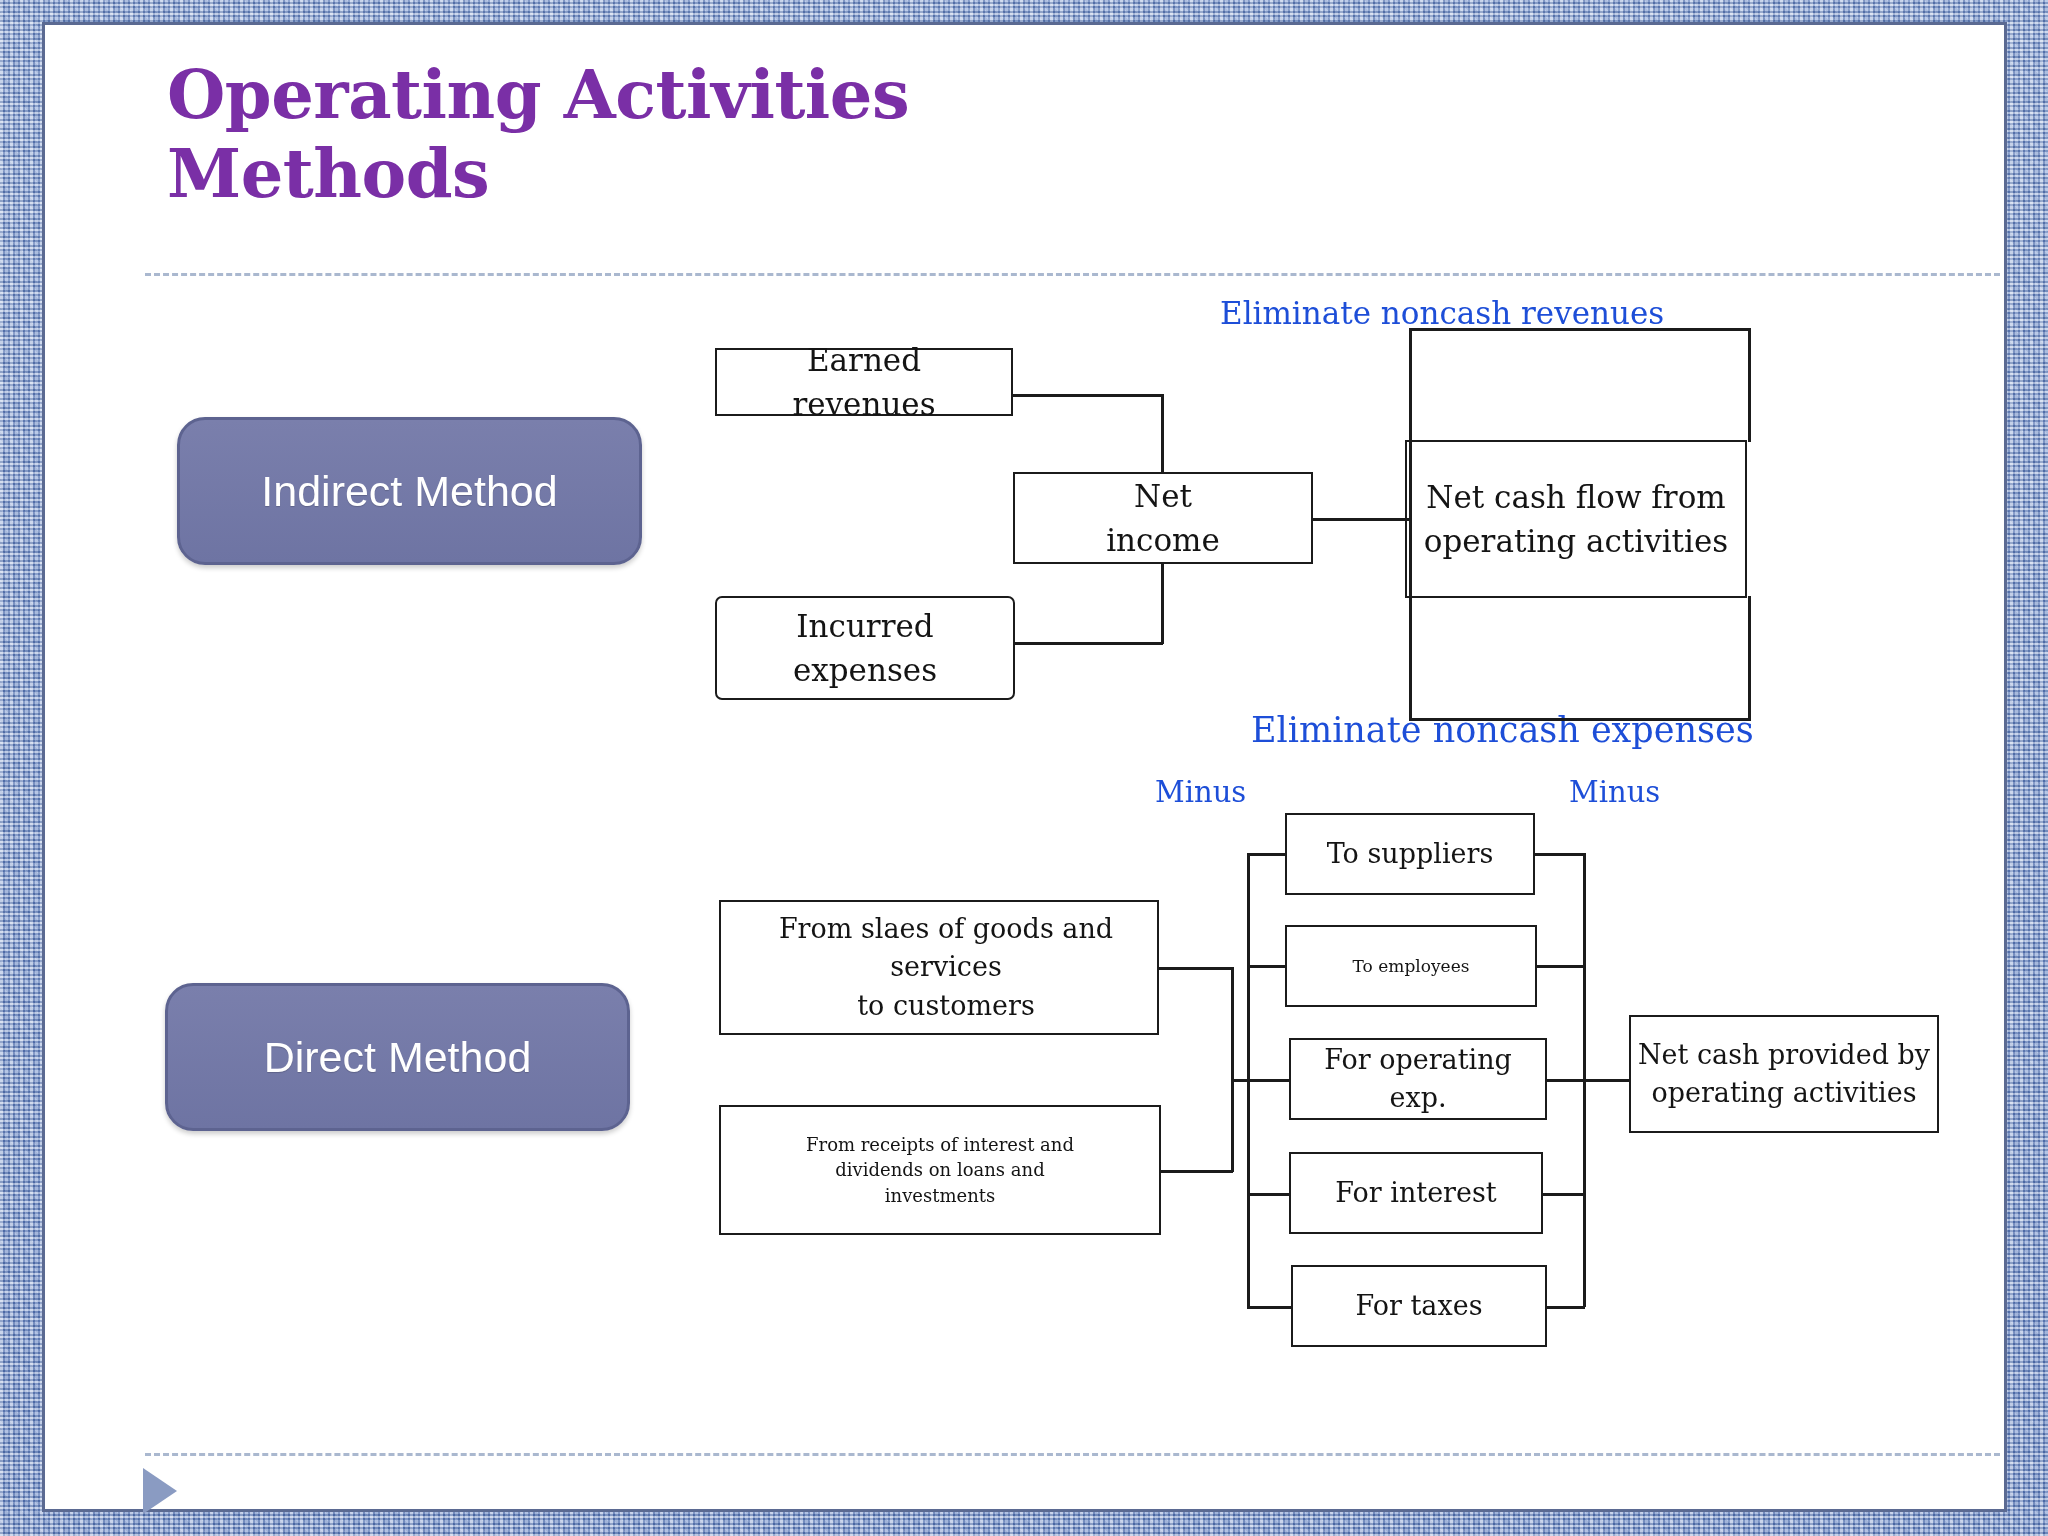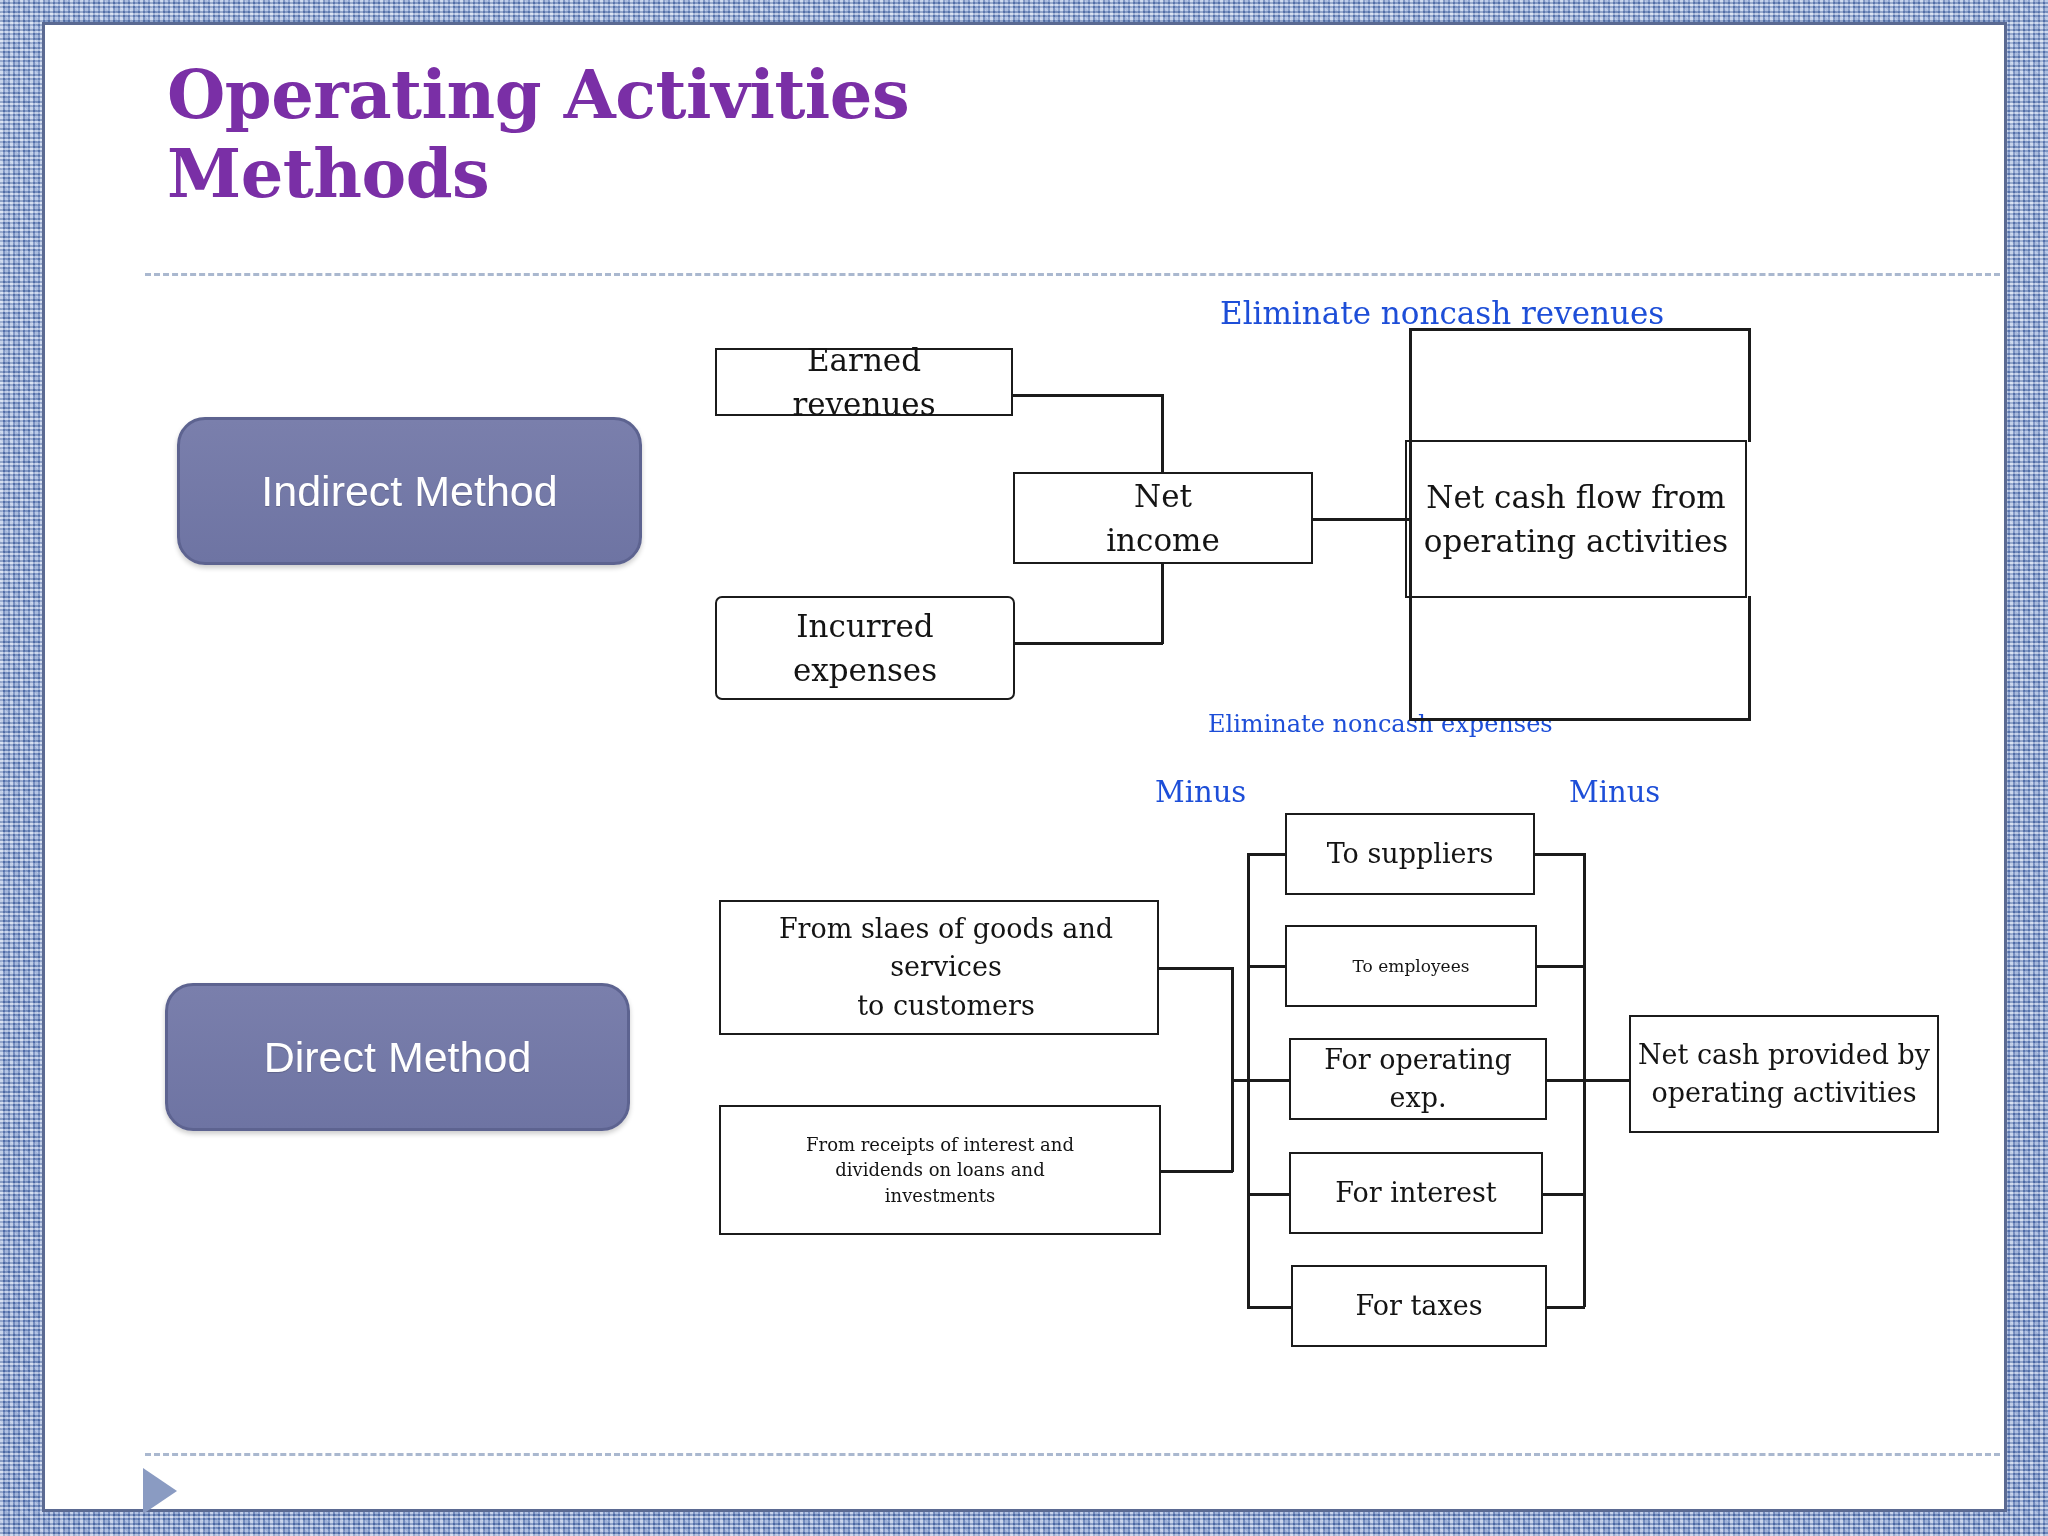--- a/index.html
+++ b/index.html
@@ -140,21 +140,21 @@
     <div class="dbox" style="left:30px; top:266px; width:300px; height:104px; font-size:31px; white-space:pre-line;border-radius:7px;">Incurred
 expenses</div>
 
     <div class="dbox" style="left:328px; top:142px; width:300px; height:92px; font-size:31px; white-space:pre-line;">Net
 income</div>
 
     <div class="dbox" style="left:720px; top:110px; width:342px; height:158px; font-size:31px; white-space:pre-line;">Net cash flow from
 operating activities</div>
 
     <div class="dlabel" style="left:535px; top:-35px; font-size:31px;">Eliminate noncash revenues</div>
-    <div class="dlabel" style="left:523px; top:380px; font-size:24px;">Eliminate noncash expenses</div>
+    <div class="dlabel" style="left:566px; top:380px; font-size:35px;">Eliminate noncash expenses</div>
 
     <div class="line h" style="left:328px; top:64px; width:150px;"></div>
     <div class="line v" style="left:476px; top:64px; height:80px;"></div>
 
     <div class="line h" style="left:330px; top:312px; width:148px;"></div>
     <div class="line v" style="left:476px; top:232px; height:82px;"></div>
 
     <div class="line h" style="left:628px; top:188px; width:98px;"></div>
 
     <div class="line v" style="left:724px; top:-2px; height:392px;"></div>

